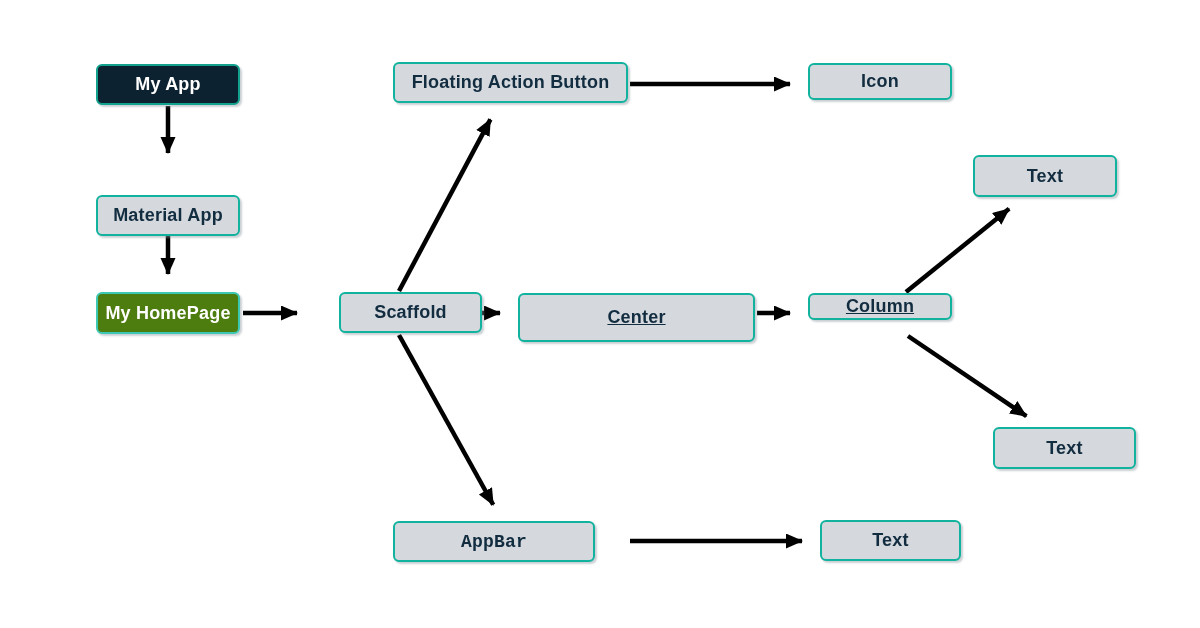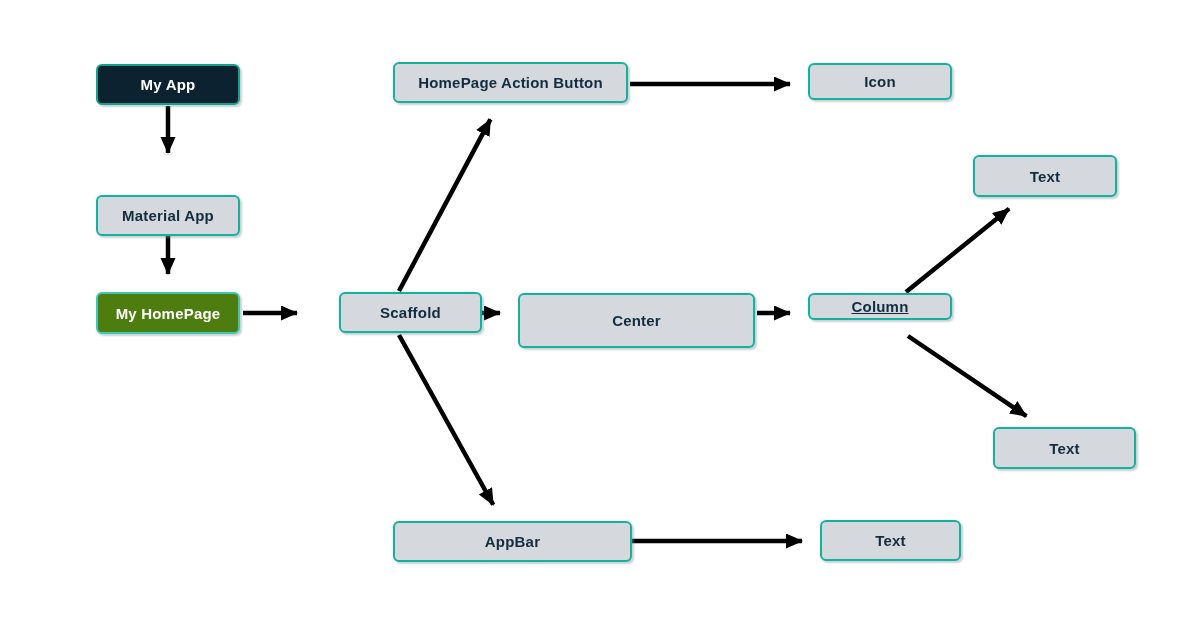--- a/index.html
+++ b/index.html
@@ -24,21 +24,21 @@
   }
   .node {
     position: absolute;
     box-sizing: border-box;
     display: flex;
     align-items: center;
     justify-content: center;
     border-radius: 6px;
     border: 2.5px solid #12b39e;
     font-weight: bold;
-    font-size: 15px;
+    font-size: 18px;
     letter-spacing: 0.2px;
     box-shadow: 2px 2px 2px rgba(140,150,160,0.45);
     white-space: nowrap;
   }
   .node--gray {
     background: #d5d9dd;
     color: #122c40;
   }
   .node--dark {
     background: #0c2231;
@@ -82,37 +82,37 @@
       <div class="node node--gray" style="left: 96px; top: 171px; width: 144px; height: 41px; margin-top: 24px;">
         <span>Material App</span>
       </div>
       <div class="node node--teal" style="left: 96px; top: 292px; width: 144px; height: 42px;">
         <span>My HomePage</span>
       </div>
       <div class="node node--gray" style="left: 315px; top: 292px; width: 143px; height: 41px; margin-left: 24px;">
         <span>Scaffold</span>
       </div>
       <div class="node node--gray" style="left: 393px; top: 62px; width: 235px; height: 41px;">
-        <span>HomePage Action Button</span>
+        <span>Floating Action Button</span>
       </div>
       <div class="node node--gray" style="left: 808px; top: 63px; width: 144px; height: 37px;">
         <span>Icon</span>
       </div>
-      <div class="node node--gray" style="left: 518px; top: 293px; width: 237px; height: 55px;">
+      <div class="node node--gray" style="left: 518px; top: 293px; width: 237px; height: 49px; text-decoration: underline;">
         <span>Center</span>
       </div>
       <div class="node node--gray" style="left: 808px; top: 293px; width: 144px; height: 27px; text-decoration: underline;">
         <span>Column</span>
       </div>
       <div class="node node--gray" style="left: 973px; top: 155px; width: 144px; height: 42px;">
         <span>Text</span>
       </div>
       <div class="node node--gray" style="left: 993px; top: 427px; width: 143px; height: 42px;">
         <span>Text</span>
       </div>
-      <div class="node node--gray" style="left: 393px; top: 521px; width: 239px; height: 41px;">
+      <div class="node node--gray" style="left: 393px; top: 521px; width: 202px; height: 41px; font-family: Liberation Mono, monospace;">
         <span>AppBar</span>
       </div>
       <div class="node node--gray" style="left: 820px; top: 520px; width: 141px; height: 41px;">
         <span>Text</span>
       </div>
     </div>
 </div>
 
 </body></html>

